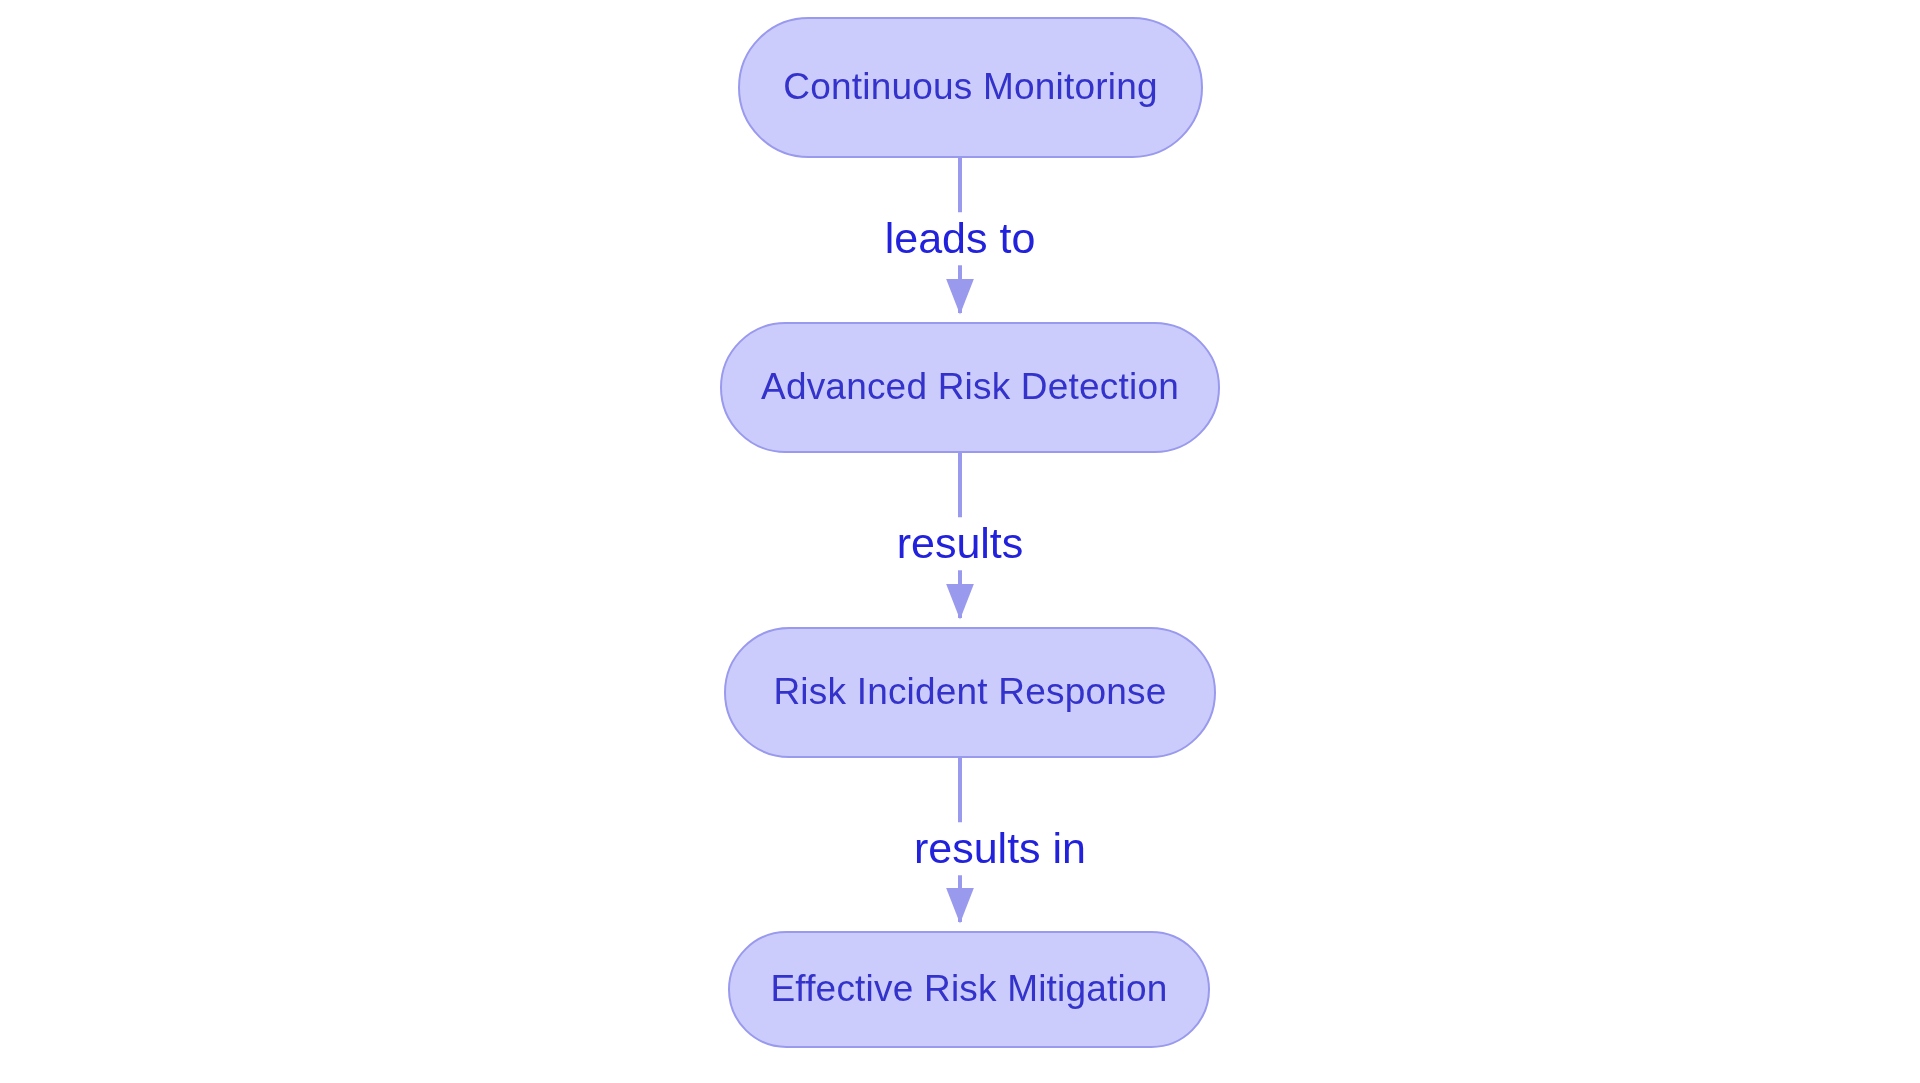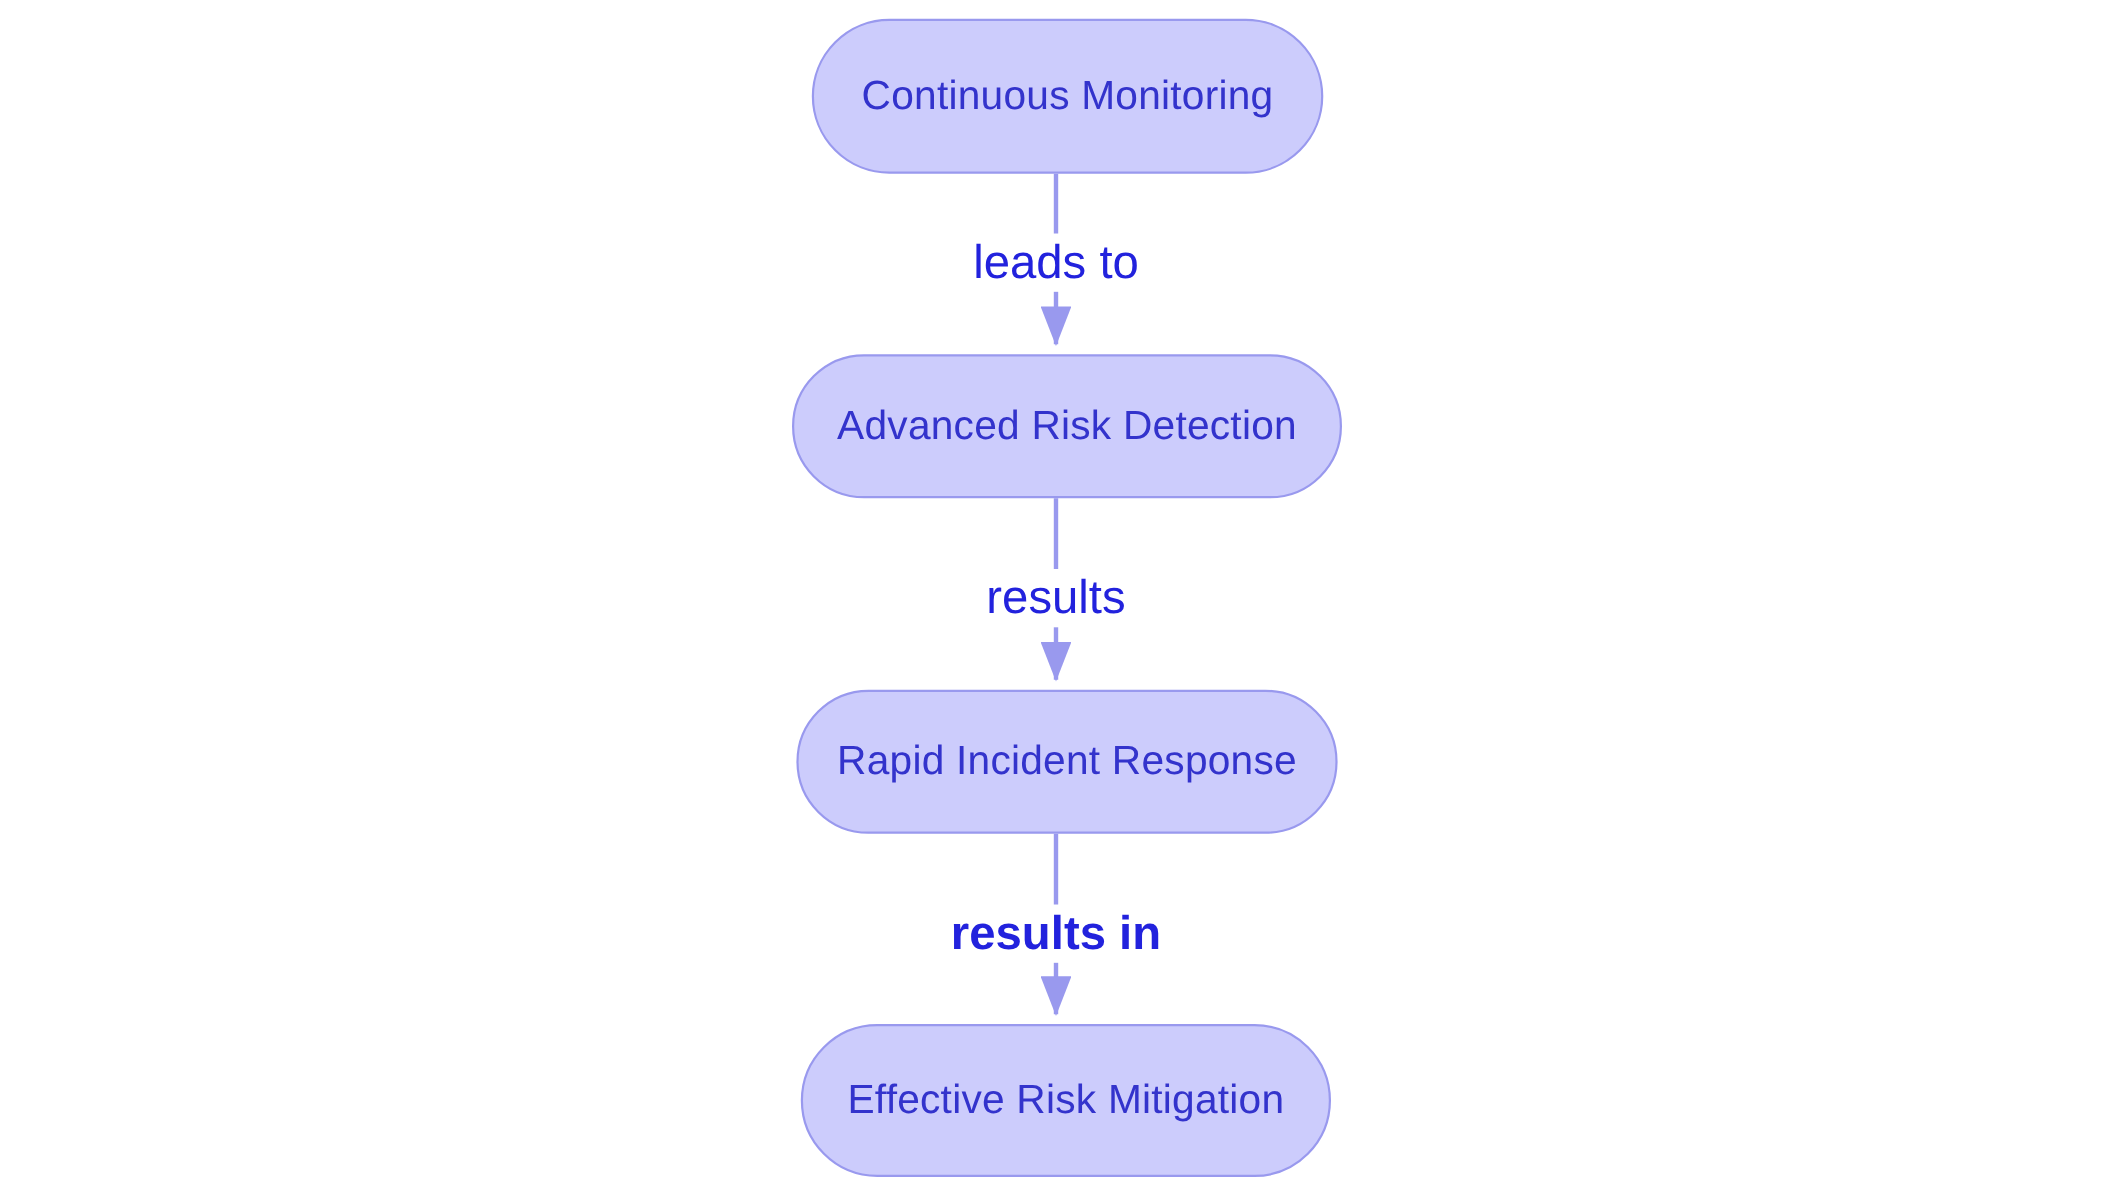--- a/index.html
+++ b/index.html
@@ -61,26 +61,26 @@
     white-space: nowrap;
     background: #ffffff;
     padding: 2px 8px;
     line-height: 1.15;
   }
 
   
   #node-0 { left: 738px; top: 17px;  width: 465px; height: 141px; }
   #node-1 { left: 720px; top: 322px; width: 500px; height: 131px; }
   #node-2 { left: 724px; top: 627px; width: 492px; height: 131px; }
-  #node-3 { left: 728px; top: 931px; width: 482px; height: 139px; }
+  #node-3 { left: 728px; top: 931px; width: 482px; height: 117px; }
 
   
   #edge-label-0 { left: 960px; top: 239px; }
   #edge-label-1 { left: 960px; top: 544px; }
-  #edge-label-2 { left: 960px; top: 849px; font-weight: bold; }
+  #edge-label-2 { left: 1000px; top: 849px; }
 </style>
 </head>
 <body>
 
 <div id="flowchart">
 
   <svg class="edge-layer" viewBox="0 0 1920 1083" width="1920" height="1083" aria-hidden="true">
     <defs>
       <marker id="arrowhead" markerWidth="9" markerHeight="7" refX="8.6" refY="3.5" orient="auto" markerUnits="strokeWidth">
         <polygon points="0 0, 9 3.5, 0 7" fill="#9999ee"></polygon>
@@ -102,21 +102,21 @@
 
   <div class="node" id="node-1">
     <span class="node-label">Advanced Risk Detection</span>
   </div>
 
   <div class="node" id="node-0">
     <span class="node-label">Continuous Monitoring</span>
   </div>
 
   <div class="node" id="node-2">
-    <span class="node-label">Rapid Incident Response</span>
+    <span class="node-label">Risk Incident Response</span>
   </div>
 
   <div class="node" id="node-3">
     <span class="node-label">Effective Risk Mitigation</span>
   </div>
 
   <div class="edge-label" id="edge-label-0">leads to</div>
 
   <div class="edge-label" id="edge-label-1">results</div>
 

